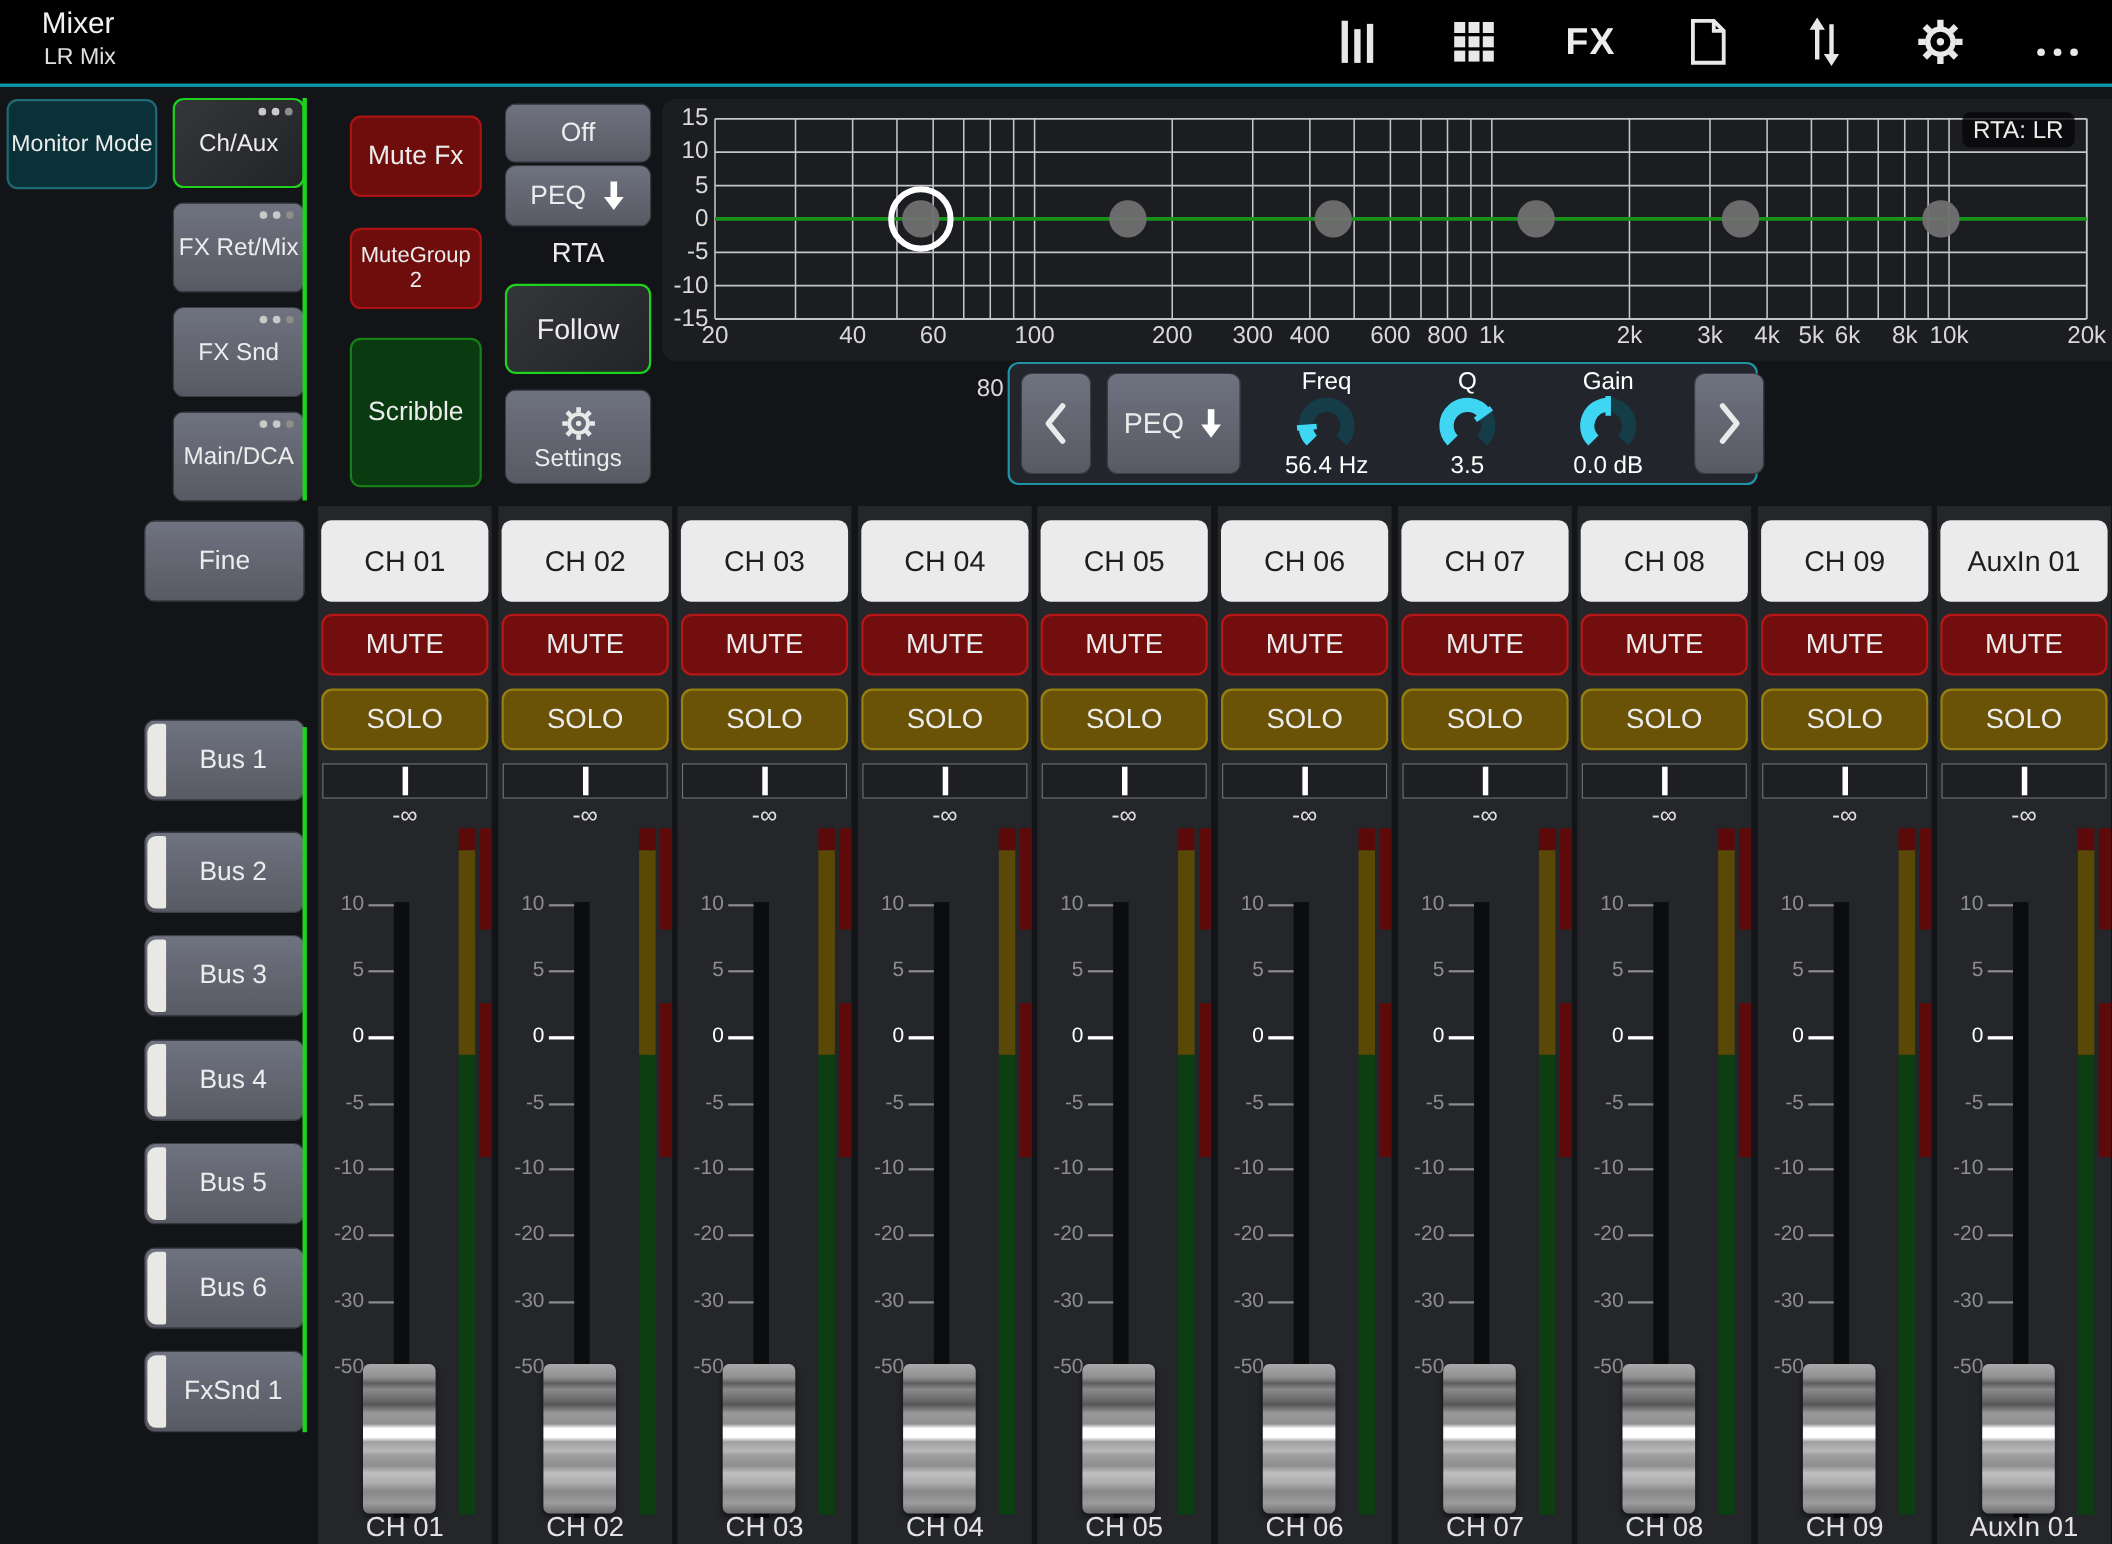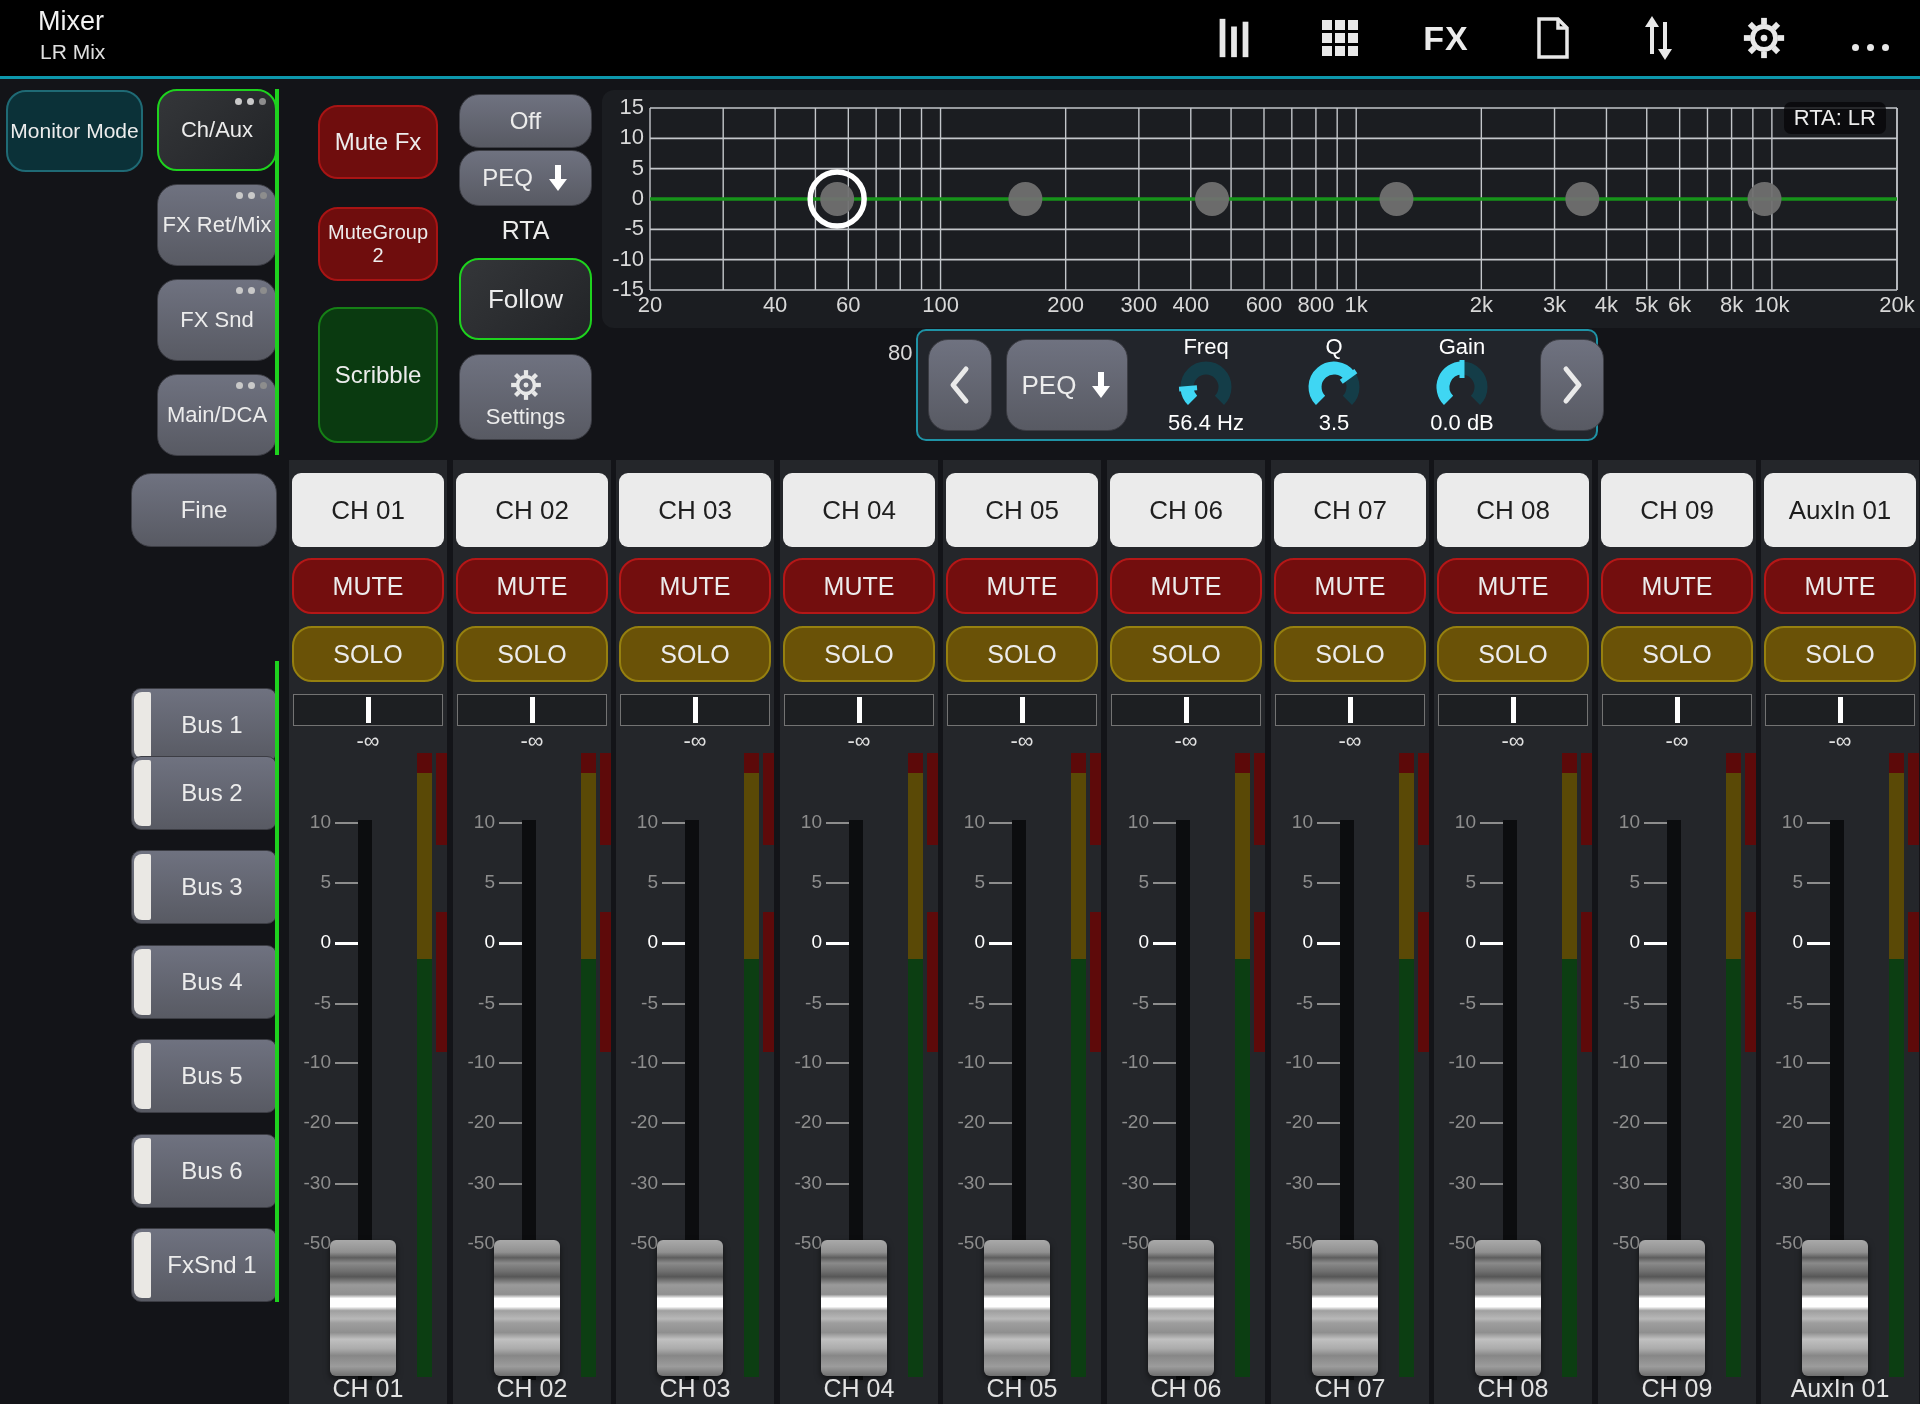--- a/index.html
+++ b/index.html
@@ -10,21 +10,21 @@
   .hdr{position:absolute;left:0;top:0;width:1920px;height:76px;background:#000;}
   .t1{position:absolute;left:38px;top:6px;font-size:27px;color:#f2f2f2;}
   .t2{position:absolute;left:40px;top:40px;font-size:21px;color:#e0e0e0;}
   .hicons{position:absolute;right:26px;top:0;height:76px;display:flex;align-items:center;gap:58px;}
   .hic{display:flex;align-items:center;justify-content:center;width:48px;height:48px;}
   .fxic{font-size:34px;font-weight:600;letter-spacing:1px;color:#ececec;}
   .more i{width:7px;height:7px;border-radius:50%;background:#e8e8e8;display:inline-block;margin:0 4px;margin-top:18px;}
   .divider{position:absolute;left:0;top:76px;width:1920px;height:3px;background:#0d97ac;}
 
   
-  .btn{position:absolute;border-radius:20px;display:flex;align-items:center;justify-content:center;
+  .btn{position:absolute;border-radius:10px;display:flex;align-items:center;justify-content:center;
        font-size:24px;color:#ececec;box-sizing:border-box;cursor:default;text-align:center;}
   .gray{background:linear-gradient(180deg,#6f7280,#585a63);border:1px solid #3c3d44;}
   .redb{background:#6f0d0d;border:2px solid #a81414;}
   .teal{background:#0b3138;border:2px solid #1f6a75;}
   .greenb{background:#0a3a10;border:2px solid #168016;}
   .darksel{background:linear-gradient(135deg,#343639,#222427);border:2px solid #1ed21e;}
 
   
   .mm{left:6px;top:90px;width:137px;height:82px;font-size:21px;}
   #tabs{position:absolute;left:157px;top:89px;width:120px;height:456px;}
@@ -362,21 +362,21 @@
       </div>
     <div class="btn gray navbtn">
       <svg width="32" height="46" viewBox="0 0 32 46">
           <polyline points="10,7 23,23 10,39" fill="none" stroke="#eaeaea" stroke-width="5" stroke-linecap="round" stroke-linejoin="round"></polyline>
         </svg>
     </div>
   </div>
 
   <div class="btn gray fineb">Fine</div>
   <div id="buses">
-      <div class="bus" style="top: 688px;">
+      <div class="bus" style="top: 654px;">
         <div class="bustag"></div>
         <span>Bus 1</span>
       </div>
       <div class="bus" style="top: 756px;">
         <div class="bustag"></div>
         <span>Bus 2</span>
       </div>
       <div class="bus" style="top: 850px;">
         <div class="bustag"></div>
         <span>Bus 3</span>

